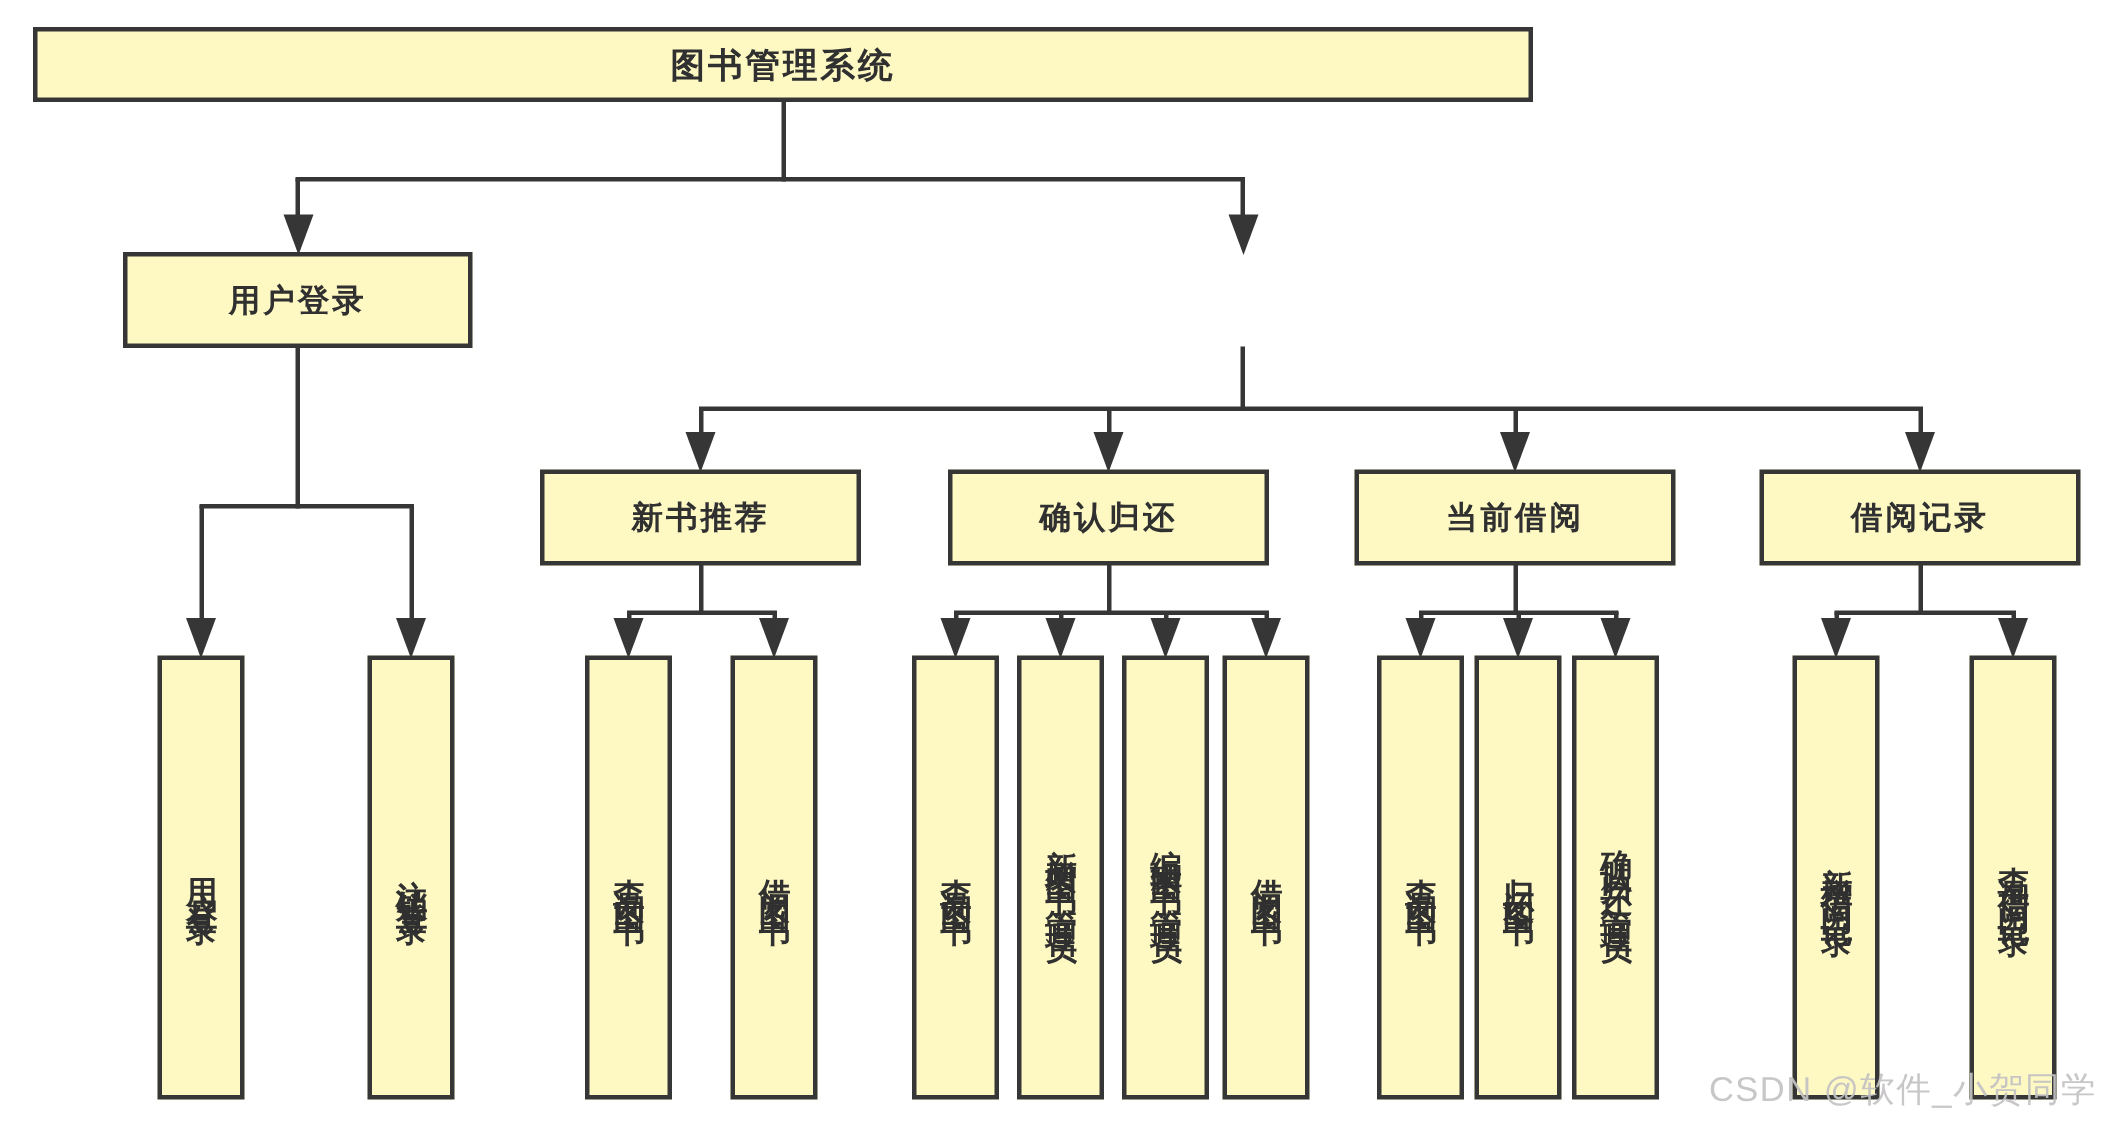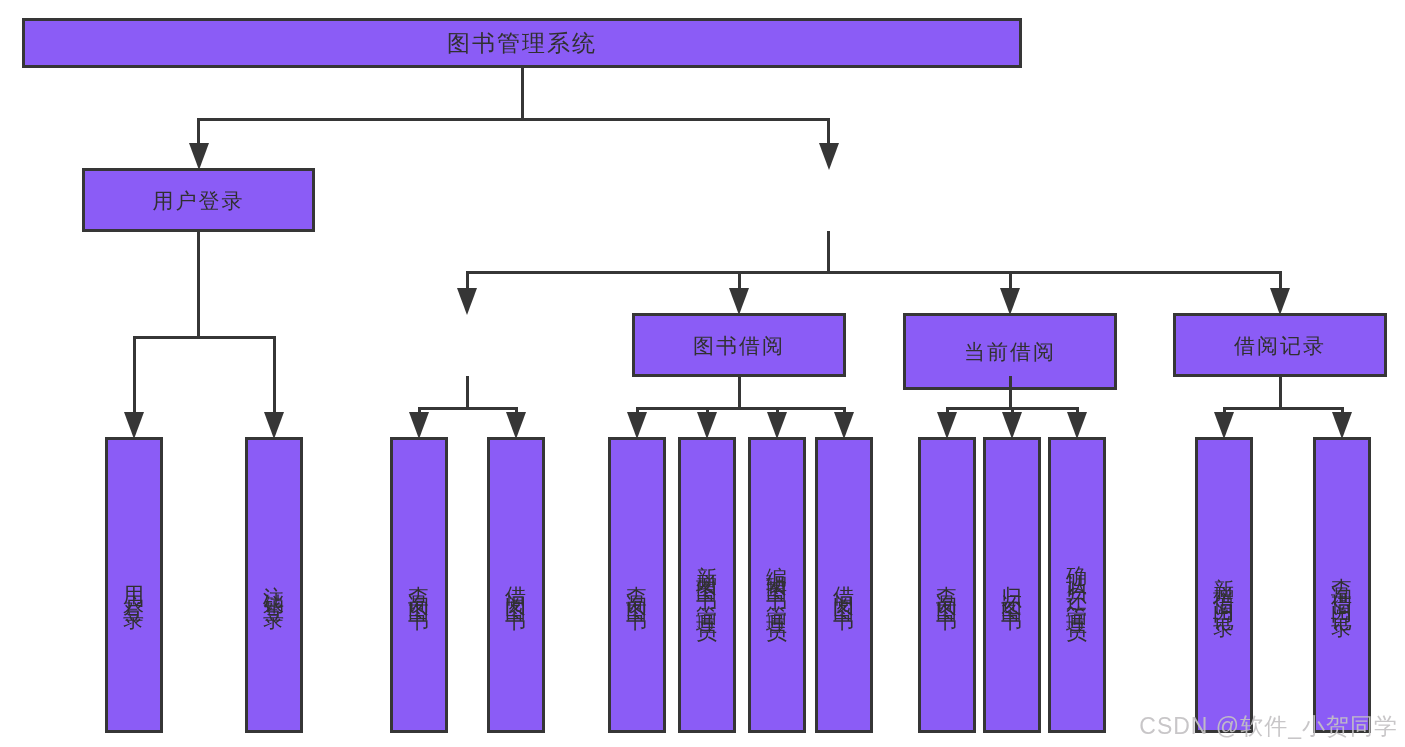--- a/index.html
+++ b/index.html
@@ -11,24 +11,25 @@
   }
   #canvas {
     position: relative;
     width: 1405px; height: 747px;
     background: #ffffff;
   }
   .node {
     position: absolute;
     box-sizing: border-box;
     border: 3px solid #363636;
-    background: #8b5cf6;
+    background: #fef9c3;
     display: flex;
     align-items: center;
     justify-content: center;
+    font-weight: bold;
   }
   .node .label {
     color: #303030;
     font-size: 21px;
     letter-spacing: 2px;
     white-space: nowrap;
     line-height: 1;
   }
   .node.root .label { font-size: 23px; }
   .node.vertical .label {
@@ -64,24 +65,27 @@
 <body>
 
 <div id="canvas">
   <div id="watermark" style="color: rgb(196, 194, 196); margin-left: 24px;">CSDN @软件_小贺同学</div>
 <div class="node root" style="left: 22px; top: 18px; width: 1000px; height: 50px; border-color: rgb(54, 54, 54);">
       <span class="label" style="color: rgb(48, 48, 48);">图书管理系统</span>
     </div>
     <div class="node" style="left: 82px; top: 168px; width: 233px; height: 64px; border-color: rgb(54, 54, 54);">
       <span class="label" style="color: rgb(48, 48, 48);">用户登录</span>
     </div>
+    <div class="node" style="left: 360px; top: 313px; width: 214px; height: 64px; border-color: rgb(54, 54, 54);">
+      <span class="label" style="color: rgb(48, 48, 48);">新书推荐</span>
+    </div>
     <div class="node" style="left: 632px; top: 313px; width: 214px; height: 64px; border-color: rgb(54, 54, 54);">
-      <span class="label" style="color: rgb(48, 48, 48);">图书借阅</span>
+      <span class="label" style="color: rgb(48, 48, 48);">确认归还</span>
     </div>
-    <div class="node" style="left: 903px; top: 313px; width: 214px; height: 77px; border-color: rgb(54, 54, 54);">
+    <div class="node" style="left: 903px; top: 313px; width: 214px; height: 64px; border-color: rgb(54, 54, 54);">
       <span class="label" style="color: rgb(48, 48, 48);">当前借阅</span>
     </div>
     <div class="node" style="left: 1173px; top: 313px; width: 214px; height: 64px; border-color: rgb(54, 54, 54);">
       <span class="label" style="color: rgb(48, 48, 48);">借阅记录</span>
     </div>
     <div class="node vertical" style="left: 105px; top: 437px; width: 58px; height: 296px; border-color: rgb(54, 54, 54);">
       <span class="label" style="color: rgb(48, 48, 48);">用户登录</span>
     </div>
     <div class="node vertical" style="left: 245px; top: 437px; width: 58px; height: 296px; border-color: rgb(54, 54, 54);">
       <span class="label" style="color: rgb(48, 48, 48);">注销登录</span>

